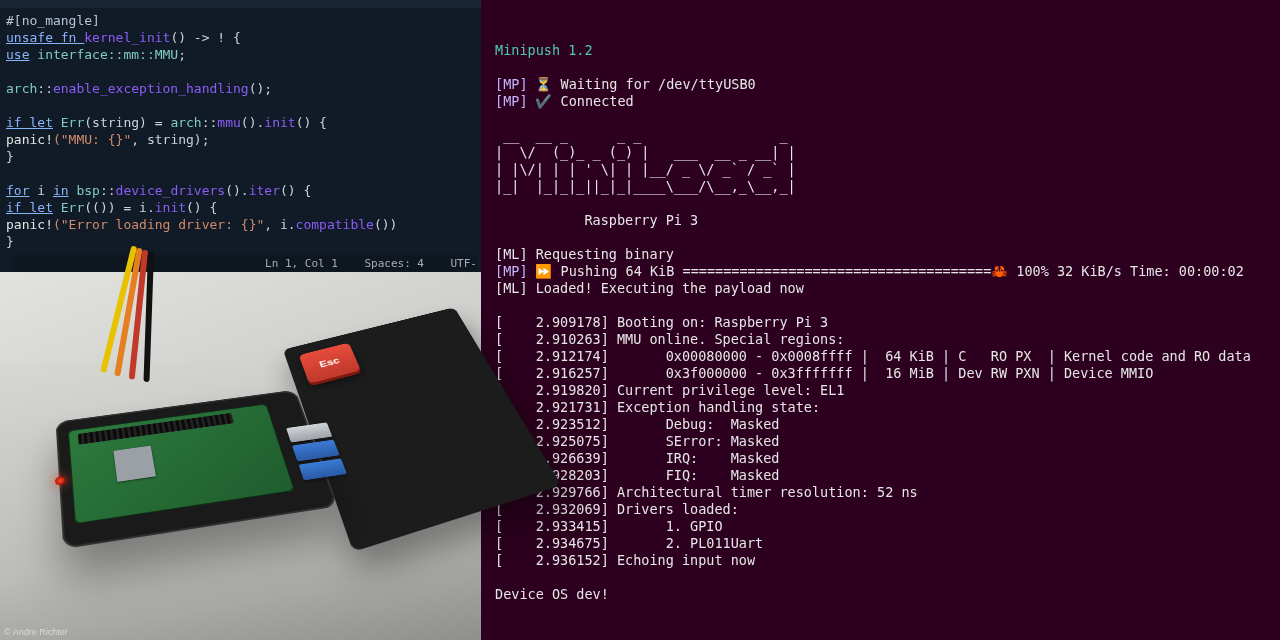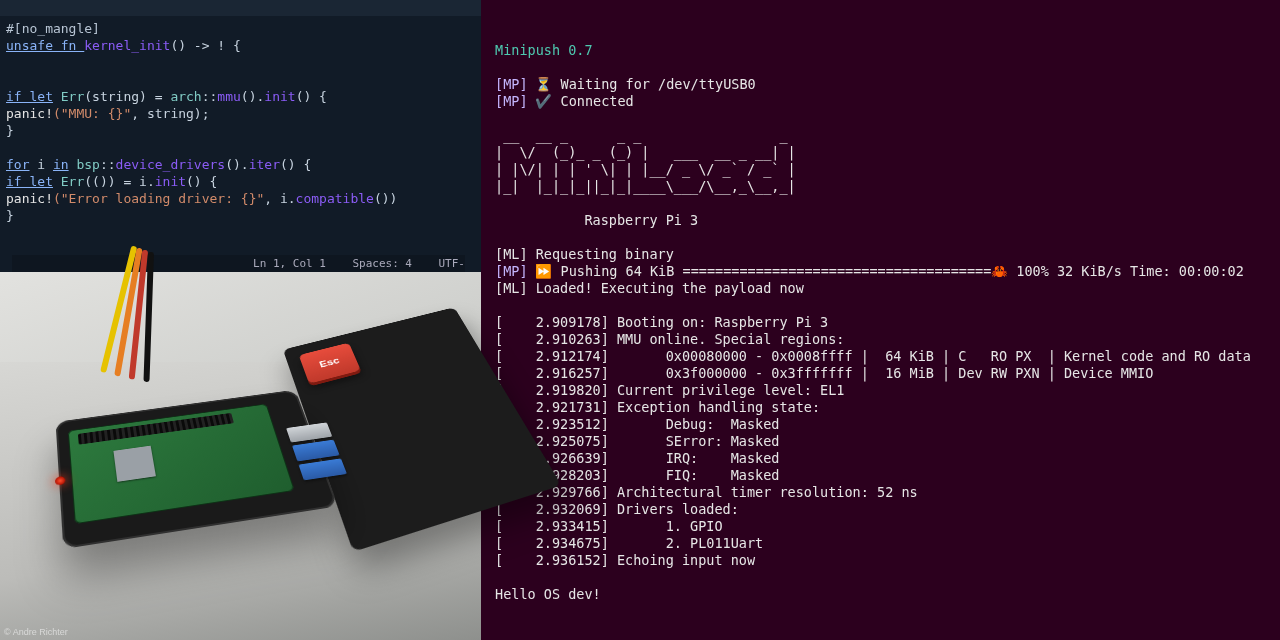--- a/index.html
+++ b/index.html
@@ -12,32 +12,32 @@
     overflow: hidden;
   }
   .left {
     width: 481px;
     height: 640px;
     position: relative;
     background: linear-gradient(180deg, #1a2634 0%, #1a2634 42%, #b9b9b6 42%, #cfcfcd 100%);
   }
   .editor {
     position: absolute;
-    top: 16px; left: 0; right: 0;
+    top: 8px; left: 0; right: 0;
     height: 272px;
     background: #111b27;
     padding: 4px 6px 18px 6px;
     font-size: 13px;
     line-height: 17px;
     color: #c7d3df;
     overflow: hidden;
   }
   .statusbar {
     position: absolute;
-    left: 0; right: 16px;
+    left: 0; right: 4px;
     top: 255px;
     height: 17px;
     background: #0e1620;
     color: #aab;
     font-size: 11px;
     text-align: right;
     line-height: 17px;
     margin-left: 12px;
   }
   .kw  { color: #8ab4f8; text-decoration: underline; }
@@ -161,21 +161,23 @@
 </style>
 </head>
 <body>
 
 <div class="left">
   <div class="editor">
     <div><span class="attr">#[no_mangle]</span></div>
     <div>
       <span class="kw">unsafe fn </span><span class="fn">kernel_init</span><span class="op">() -&gt; ! {</span>
     </div>
+    <div>    <span class="kw">use</span> <span class="ty">interface::mm::MMU</span>;</div>
     <div>&nbsp;</div>
+    <div>    <span class="ty">arch</span>::<span class="fn">enable_exception_handling</span>();</div>
     <div>&nbsp;</div>
     <div>    <span class="kw">if let</span> <span class="ty">Err</span>(string) = <span class="ty">arch</span>::<span class="fn">mmu</span>().<span class="fn">init</span>() {</div>
     <div>        <span class="mac">panic!</span><span class="str">("MMU: {}"</span>, string);</div>
     <div>    }</div>
     <div>&nbsp;</div>
     <div>    <span class="kw">for</span> i <span class="kw">in</span> <span class="ty">bsp</span>::<span class="fn">device_drivers</span>().<span class="fn">iter</span>() {</div>
     <div>        <span class="kw">if let</span> <span class="ty">Err</span>(()) = i.<span class="fn">init</span>() {</div>
     <div>            <span class="mac">panic!</span><span class="str">("Error loading driver: {}"</span>, i.<span class="fn">compatible</span>())</div>
     <div>        }</div>
   </div>
@@ -207,21 +209,21 @@
     <div class="cables">
       <div class="cable y"></div>
       <div class="cable o"></div>
       <div class="cable r"></div>
       <div class="cable k"></div>
     </div>
     <div class="watermark">© Andre Richter</div>
   </div>
 </div>
 
-<div class="term"><span class="mp-title">Minipush 0.7</span>
+<div class="term"><span class="mp-title">Minipush 1.2</span>
 
 <span class="mp-tag">[MP] </span><span class="gold">⏳</span><span> Waiting for /dev/ttyUSB0</span>
 <span class="mp-tag">[MP] </span><span>✔️</span><span> Connected</span>
 
 <span> __  __ _      _ _                 _ </span>
 <span>|  \/  (_)_ _ (_) |   ___  __ _ __| |</span>
 <span>| |\/| | | ' \| | |__/ _ \/ _` / _` |</span>
 <span>|_|  |_|_|_||_|_|____\___/\__,_\__,_|</span>
 
 <span>           Raspberry Pi 3</span>
@@ -239,14 +241,14 @@
 [    2.923512]       Debug:  Masked
 [    2.925075]       SError: Masked
 [    2.926639]       IRQ:    Masked
 [    2.928203]       FIQ:    Masked
 [    2.929766] Architectural timer resolution: 52 ns
 [    2.932069] Drivers loaded:
 [    2.933415]       1. GPIO
 [    2.934675]       2. PL011Uart
 [    2.936152] Echoing input now</span>
 
-<span>Hello OS dev!</span>
+<span>Device OS dev!</span>
 </div>
 
 </body></html>

